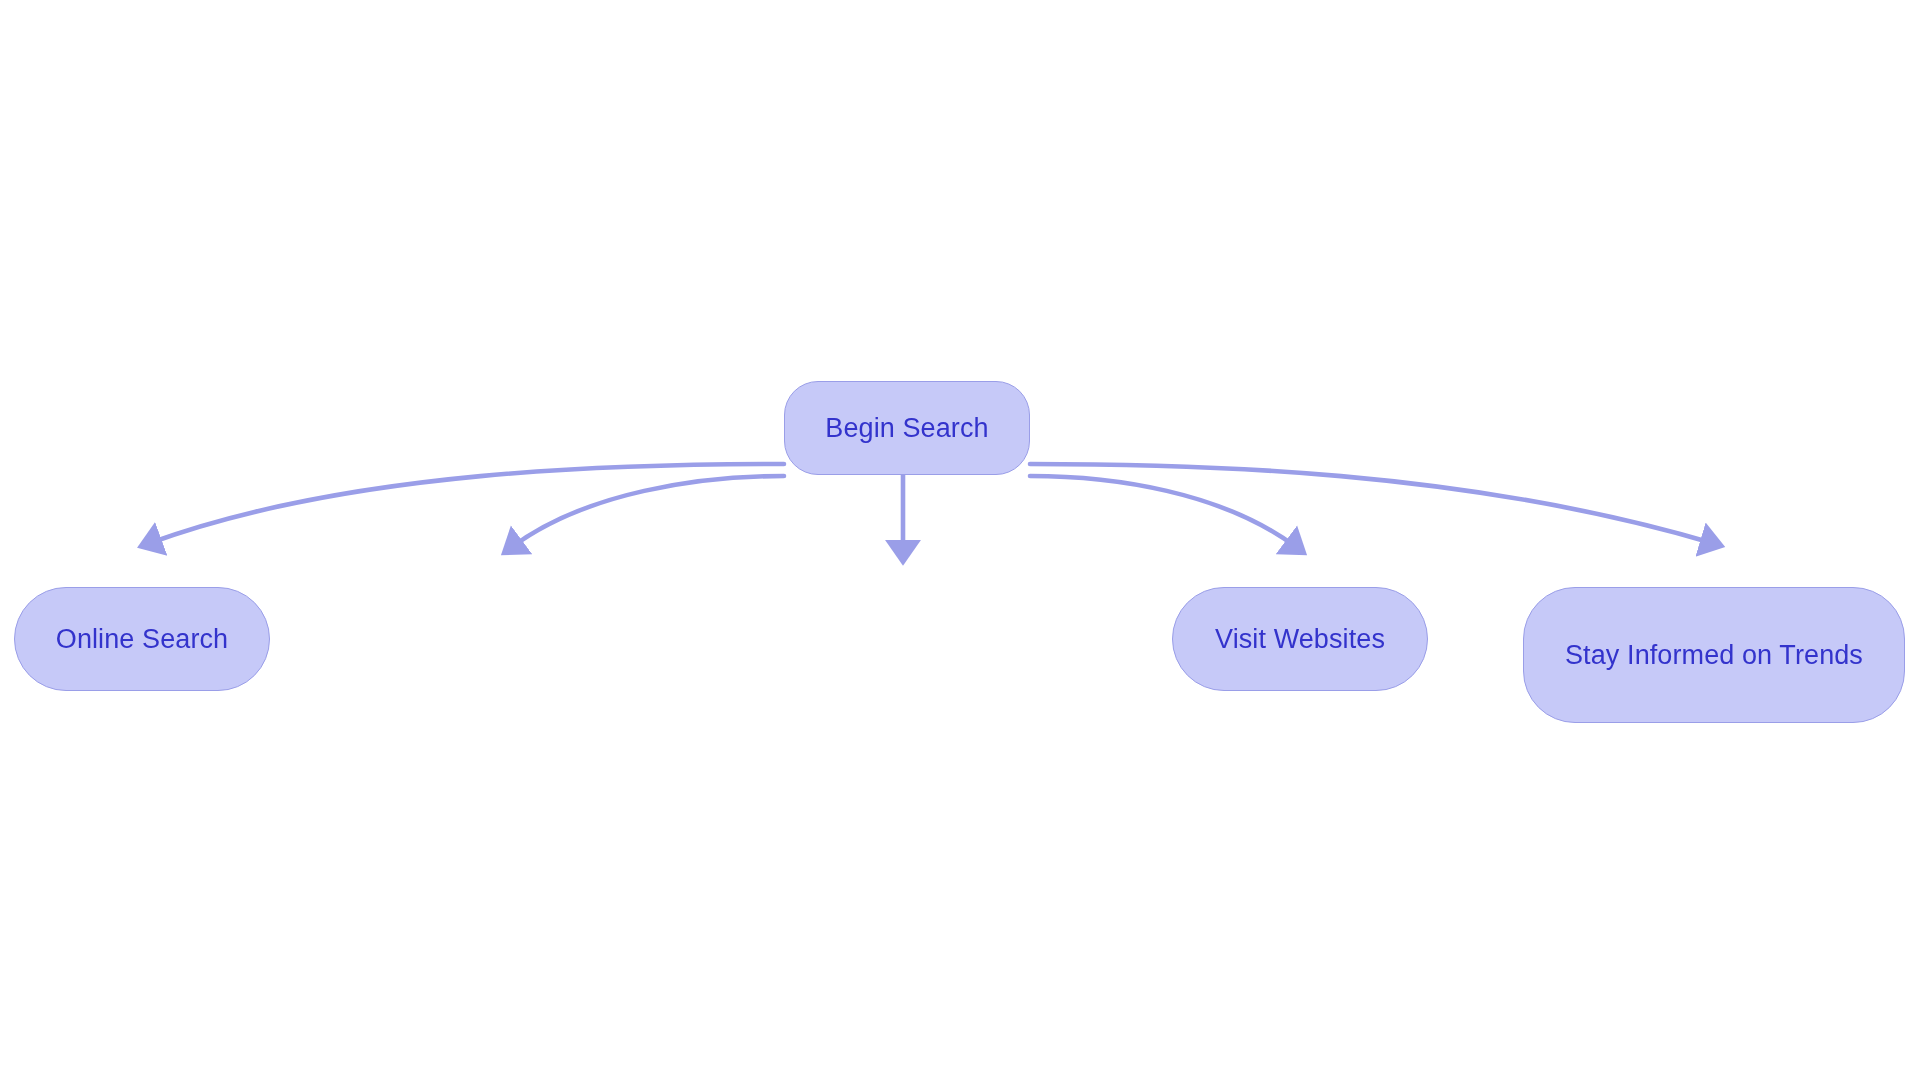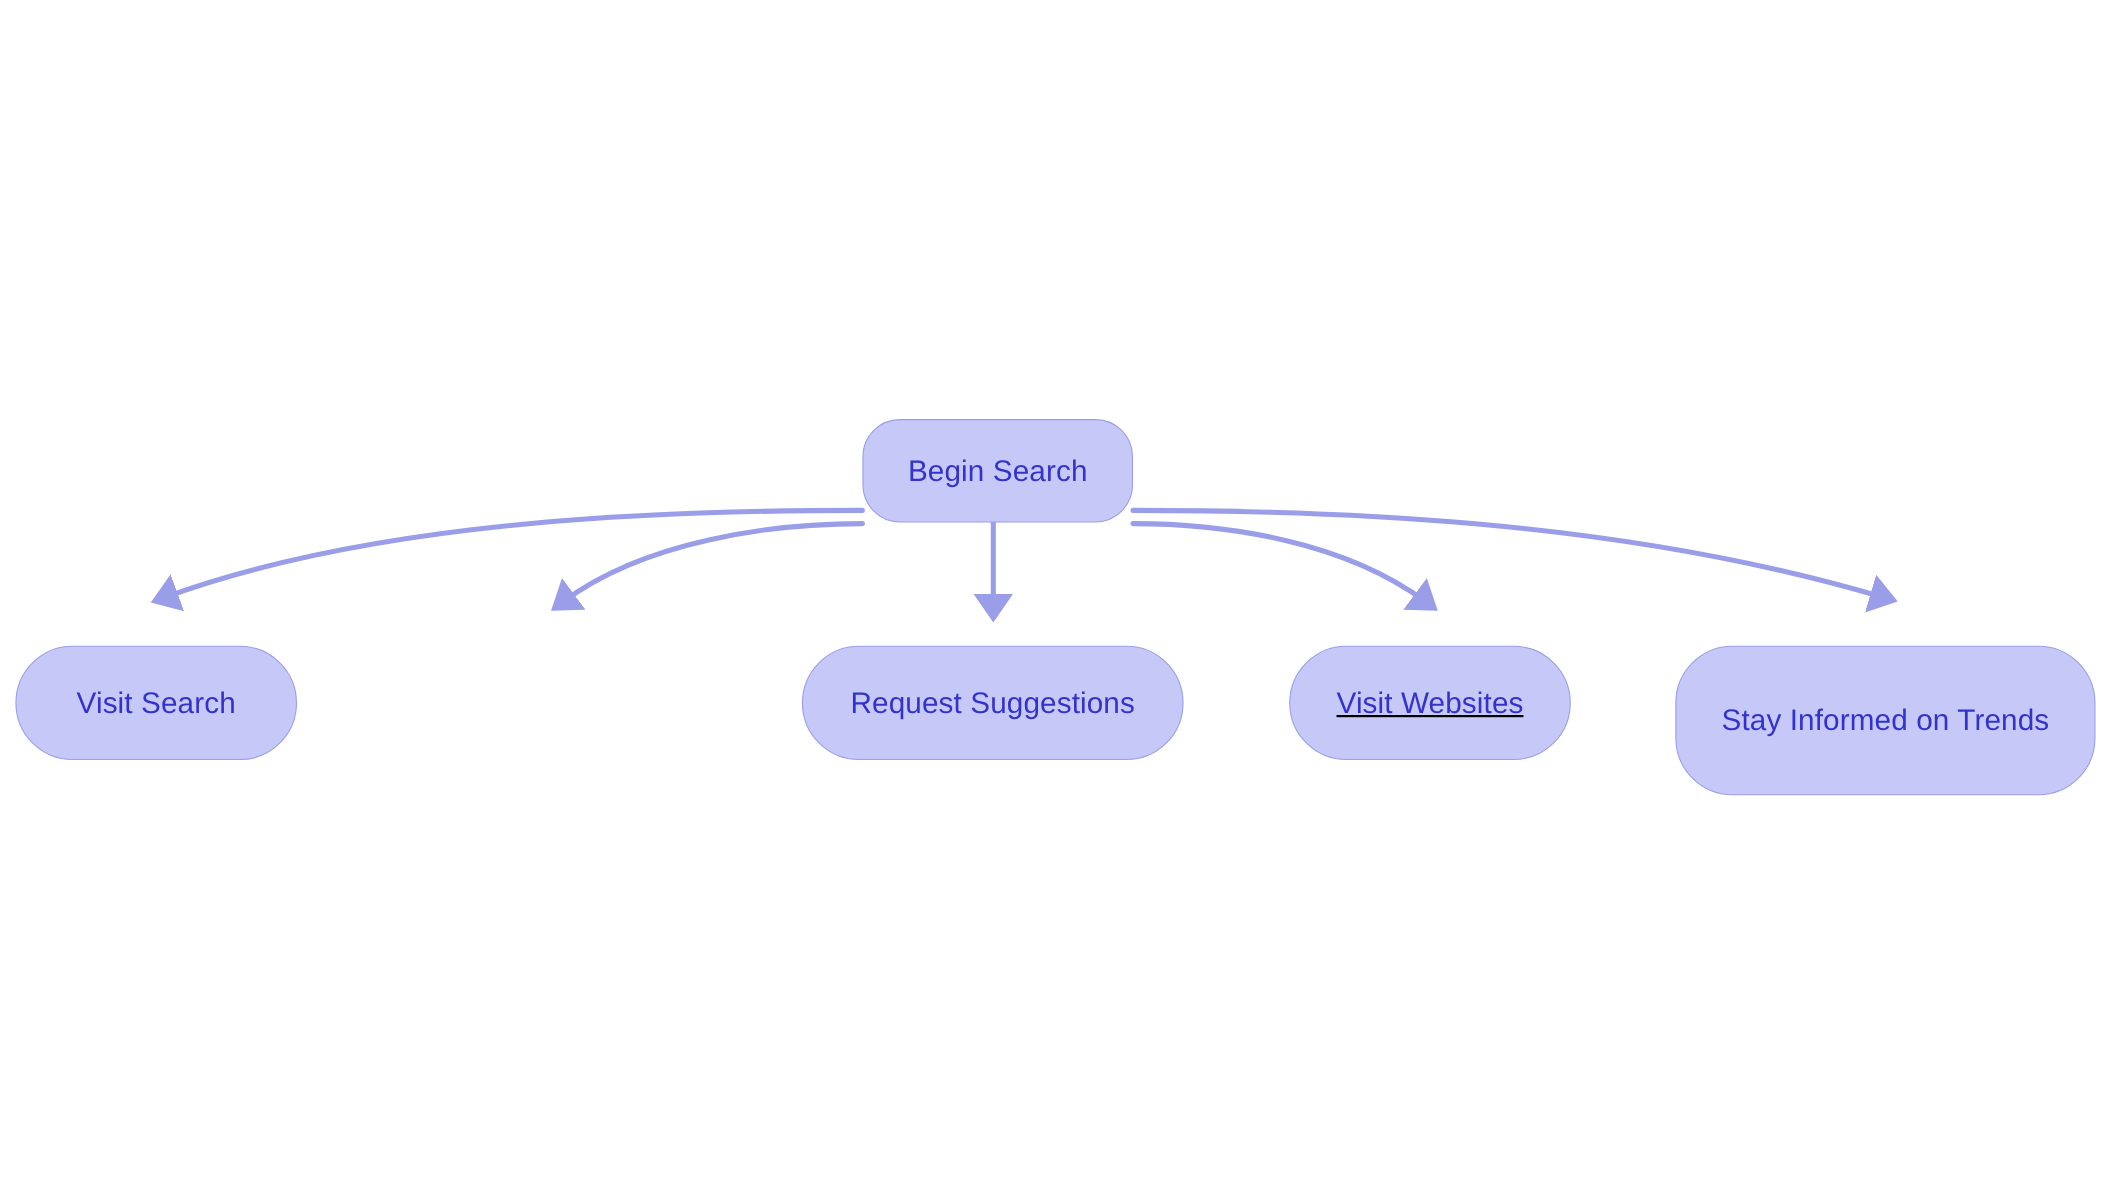--- a/index.html
+++ b/index.html
@@ -52,21 +52,21 @@
     height: 94px;
     border-radius: 34px;
   }
   
   .leaf {
     border-radius: 52px;
   }
   #node-leaf-0 { left: 14px;   top: 587px; width: 256px; height: 104px; }
   #node-leaf-1 { left: 366px;  top: 587px; width: 268px; height: 104px; }
   #node-leaf-2 { left: 729px;  top: 587px; width: 347px; height: 104px; }
-  #node-leaf-3 { left: 1172px; top: 587px; width: 256px; height: 104px; text-decoration: underline; }
+  #node-leaf-3 { left: 1172px; top: 587px; width: 256px; height: 104px; }
   #node-leaf-4 { left: 1523px; top: 587px; width: 382px; height: 136px; }
 </style>
 </head>
 <body>
 
 <div id="canvas">
 
   <svg id="edge-layer" viewBox="0 0 1920 1083" width="1920" height="1083" xmlns="http://www.w3.org/2000/svg">
     <defs>
       <marker id="arrowhead" markerWidth="9" markerHeight="9" refX="2.6" refY="4.5" orient="auto" markerUnits="strokeWidth">
@@ -83,27 +83,24 @@
     <path d="M 1030,476 C 1114,476 1222,492 1296,547" fill="none" stroke="#9a9ee8" stroke-width="4.6" stroke-linecap="round" marker-end="url(#arrowhead)"></path>
 
     <path d="M 1030,464 C 1196,464 1466,470 1712,543" fill="none" stroke="#9a9ee8" stroke-width="4.6" stroke-linecap="round" marker-end="url(#arrowhead)"></path>
   </svg>
 
   <div class="node" id="node-root">
     <span class="node-label">Begin Search</span>
   </div>
 
   <div class="node leaf" id="node-leaf-0">
-    <span class="node-label">Visit Search</span>
+    <span class="node-label">Online Search</span>
   </div>
 
 
-  <div class="node leaf" id="node-leaf-2">
-    <span class="node-label">Request Suggestions</span>
-  </div>
 
   <div class="node leaf" id="node-leaf-3">
     <span class="node-label">Visit Websites</span>
   </div>
 
   <div class="node leaf" id="node-leaf-4">
     <span class="node-label">Stay Informed on Trends</span>
   </div>
 
 </div>

